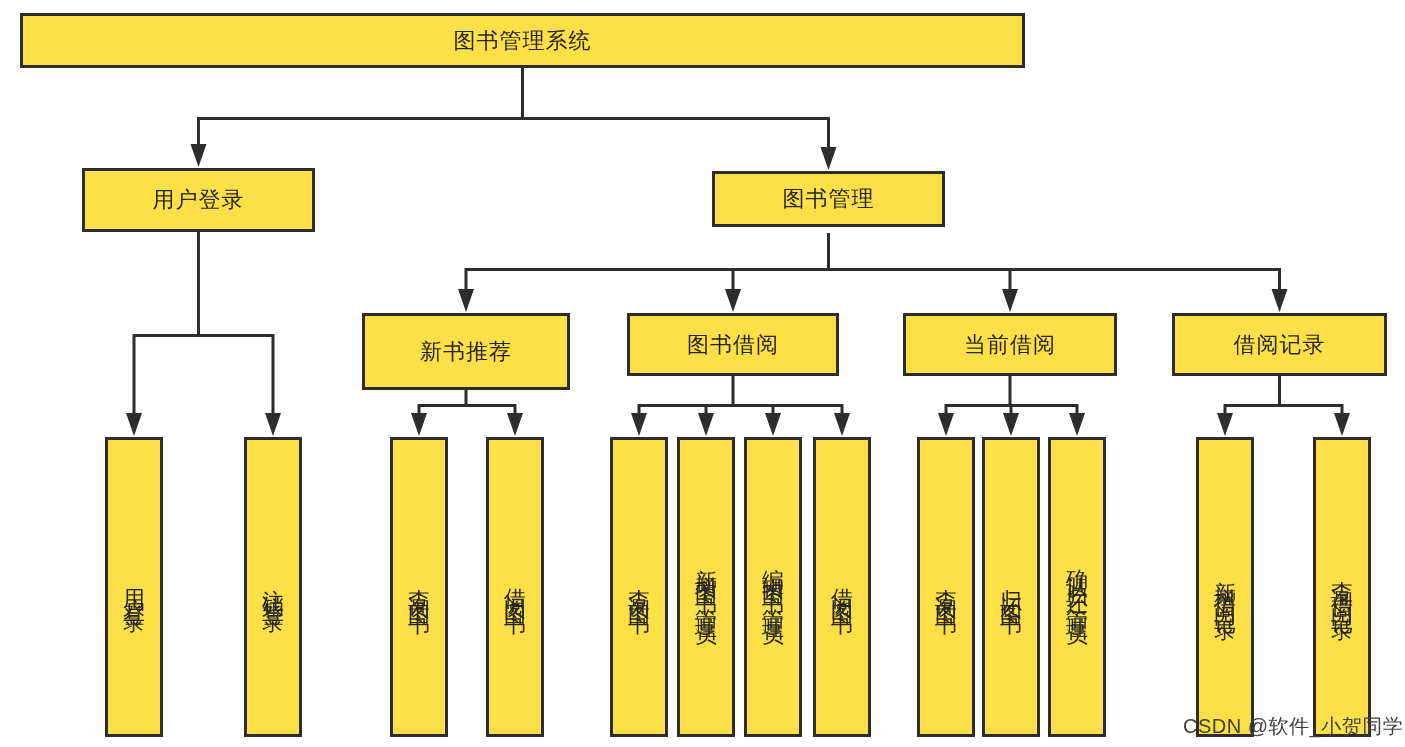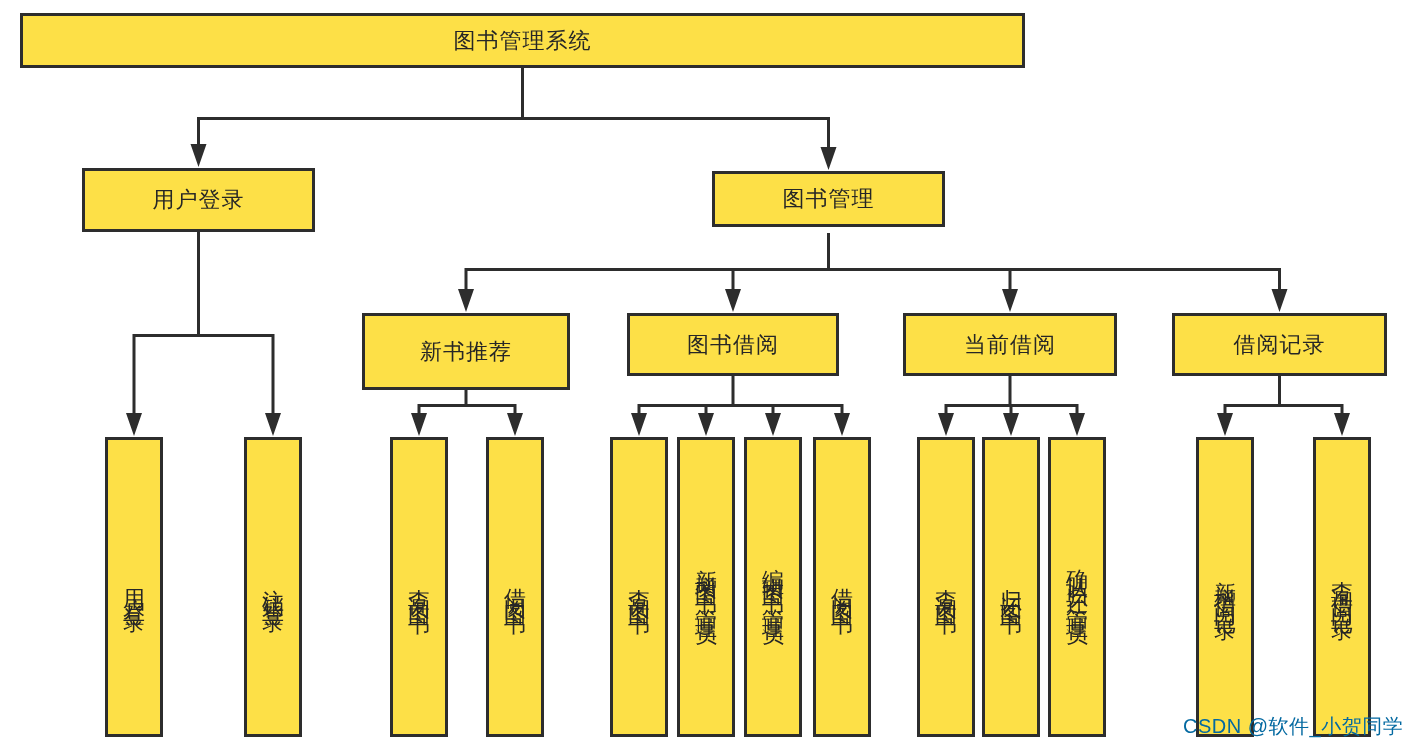--- a/index.html
+++ b/index.html
@@ -41,21 +41,21 @@
     letter-spacing: 8px;
     line-height: 1;
     white-space: nowrap;
   }
   .watermark {
     position: absolute;
     left: 1183px;
     top: 714px;
     font-size: 20px;
     letter-spacing: 0.5px;
-    color: #0369a1;
+    color: #404040;
     white-space: nowrap;
     line-height: 1.2;
   }
 </style>
 </head>
 <body>
 
 <div class="canvas">
 
   <svg class="connectors" viewBox="0 0 1405 747" xmlns="http://www.w3.org/2000/svg">

